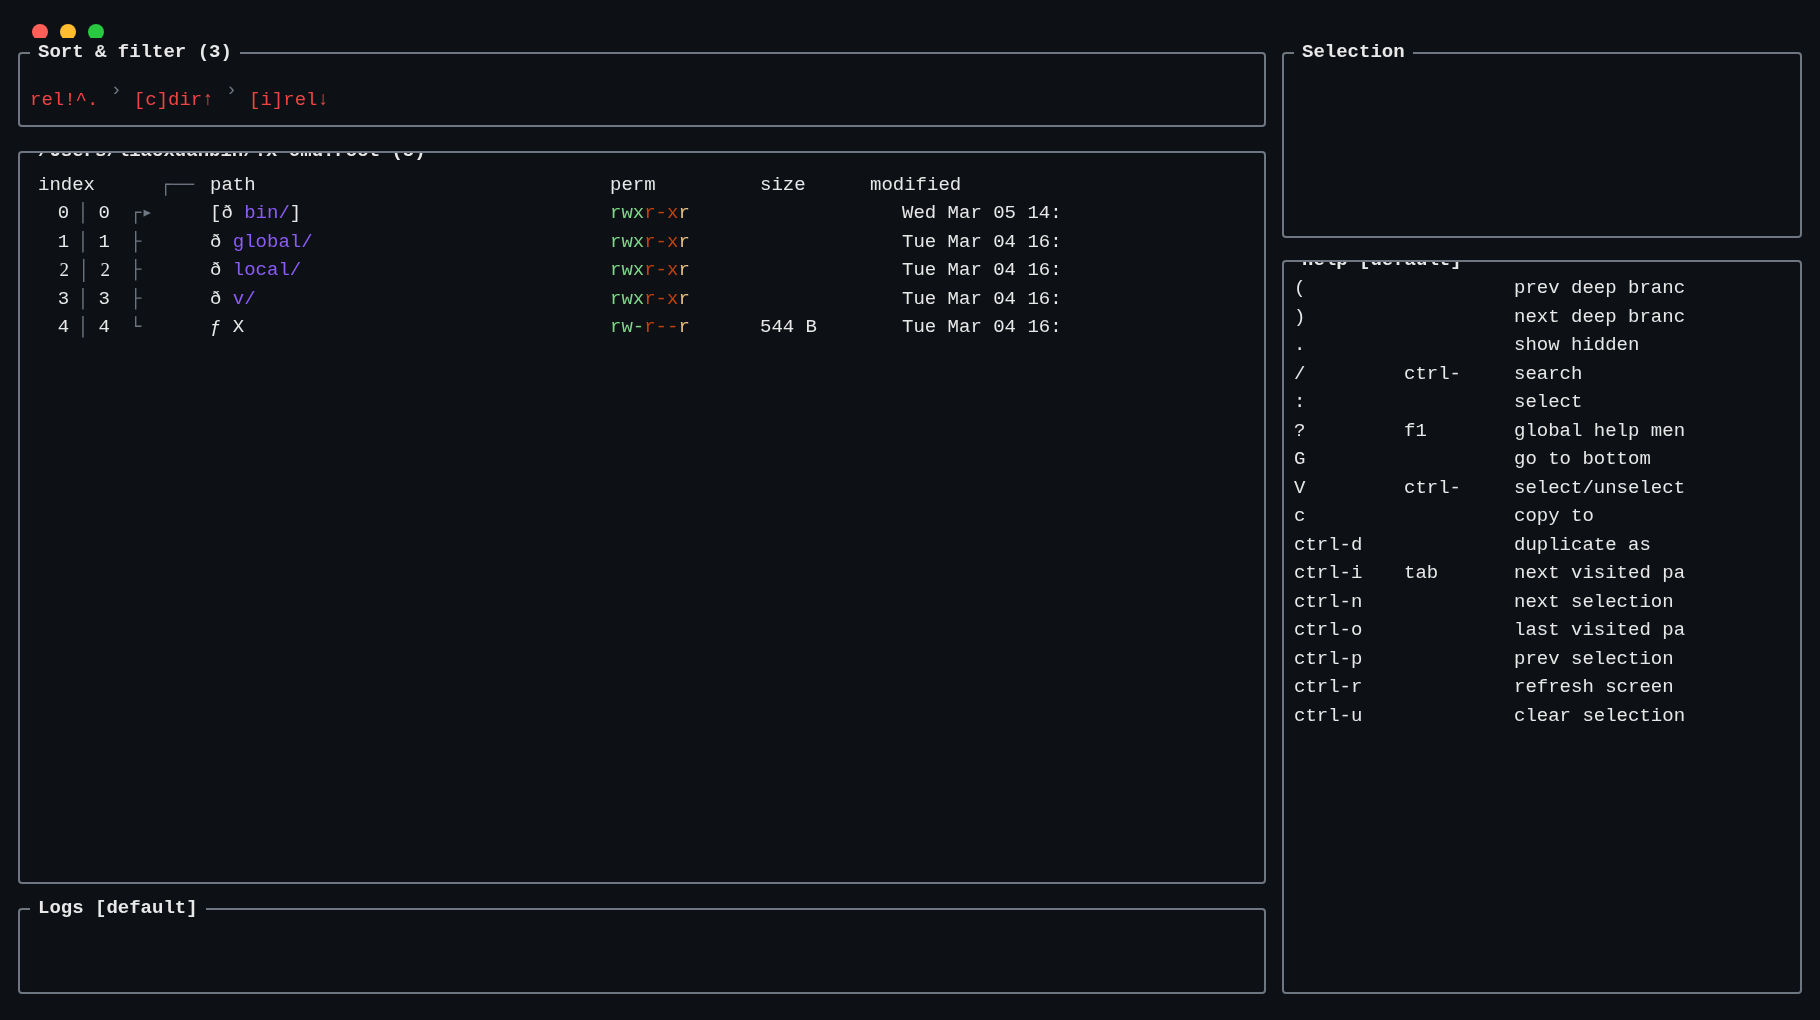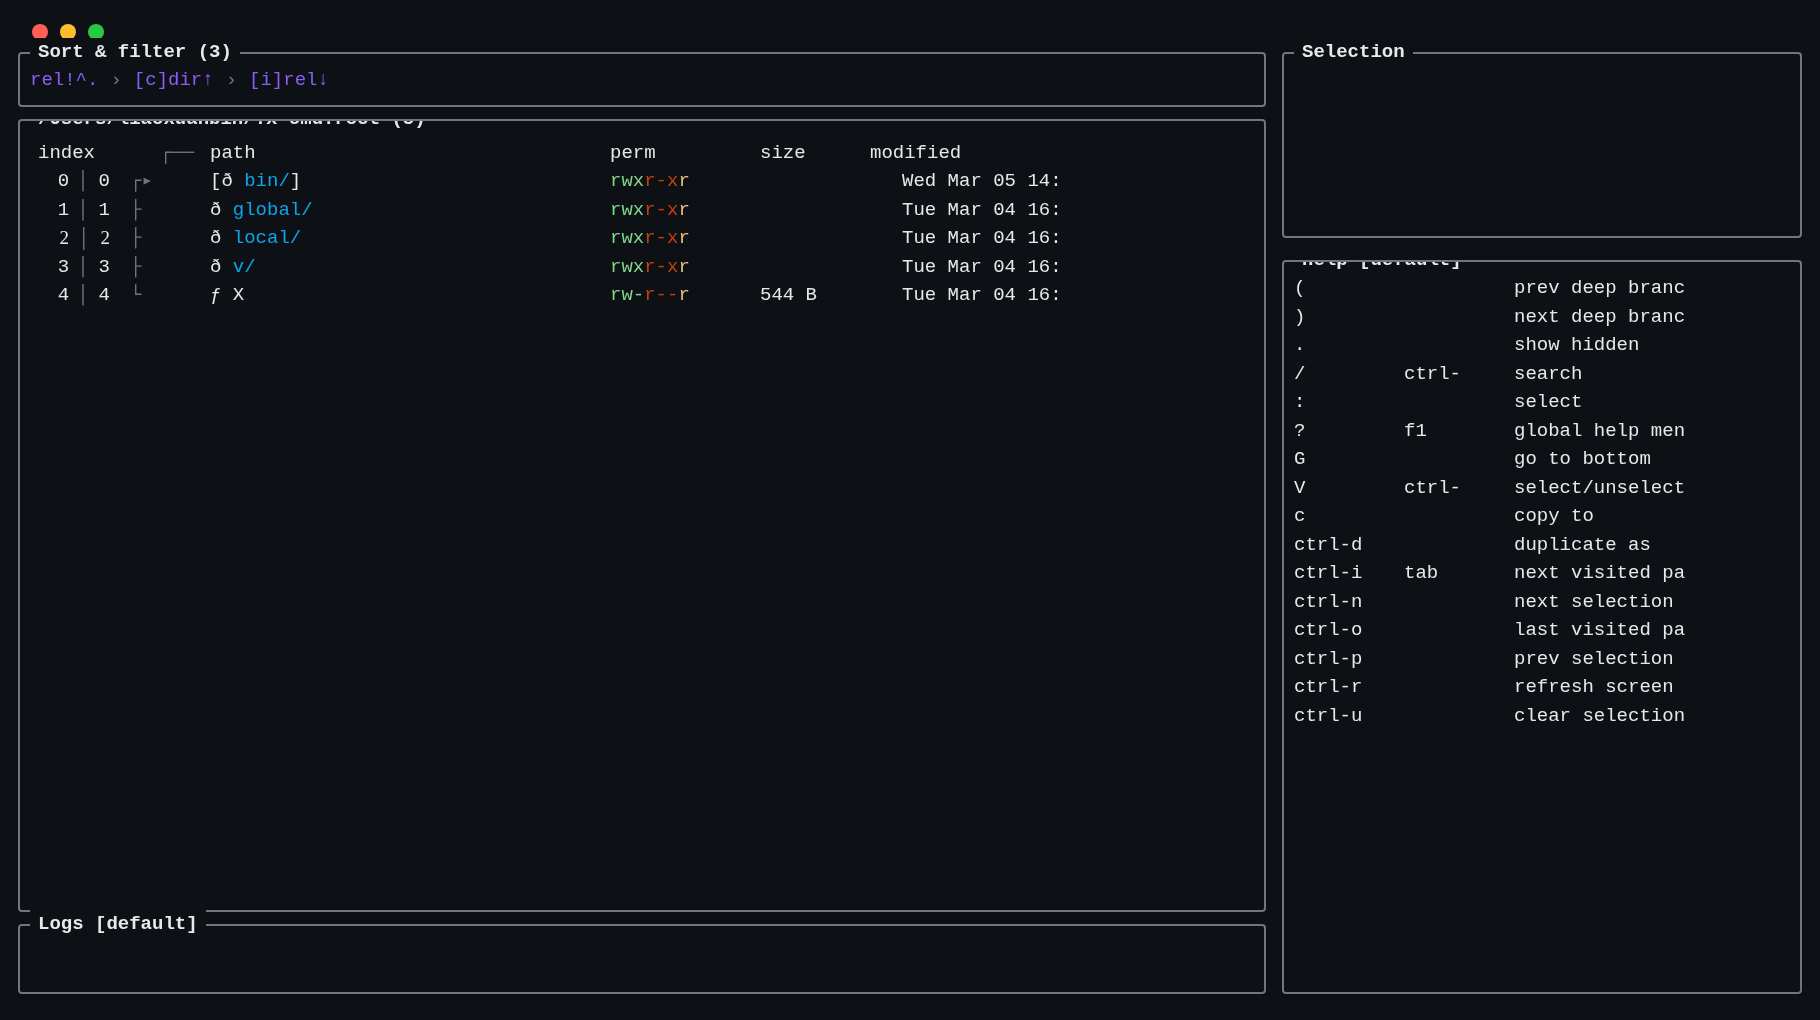--- a/index.html
+++ b/index.html
@@ -25,61 +25,61 @@
 .yellow { background: #febc2e; }
 .green { background: #28c840; }
 
 .content {
   display: grid;
   grid-template-columns: 1fr 520px;
   gap: 16px;
   padding: 0 18px 18px 18px;
   height: calc(100% - 60px);
 }
-.leftcol { display: flex; flex-direction: column; gap: 0; min-width: 0; }
+.leftcol { display: flex; flex-direction: column; gap: 12px; min-width: 0; }
 .rightcol { display: flex; flex-direction: column; gap: 10px; min-width: 0; }
 
 .panel {
   border: 2px solid #6e7681;
   border-radius: 4px;
   position: relative;
   padding: 12px 10px 10px 10px;
 }
 .panel-title {
   position: absolute;
   top: -16px;
   left: 10px;
   background: #0d1015;
   padding: 0 8px;
   font-weight: 700;
   color: #e8e8e8;
   white-space: nowrap;
 }
 
 .sortline { display: flex; gap: 12px; align-items: center; }
-.sort-token { color: #8b5cf6; }
+.sort-token { color: #ef4444; margin-top: 20px; }
 .chev { color: #6e7681; }
 
 .main-panel { flex: 1; overflow: hidden; }
 .headers { display: grid; grid-template-columns: 100px 80px 400px 150px 110px 1fr; margin-top: 6px; color: #e8e8e8;}
 .row { display: grid; grid-template-columns: 100px 80px 400px 150px 110px 1fr; }
 .idx { text-align: right; padding-right: 4px;}
 .idx2 { padding-left: 6px; }
 .sep::before { content: "│"; color: #6e7681; margin: 0 4px; }
 .tree { color: #6e7681; }
-.dir { color: #0ea5e9; }
+.dir { color: #8b5cf6; }
 .perm { white-space: pre; }
 .g { color: #7fd88a; }
 .r { color: #c2410c; }
 .y { color: #e8c07d; }
 .size { text-align: left; }
 .mod { text-align: left; color: #e8e8e8; margin-left: 32px; }
 .sel-bracket { color: #e8e8e8; }
 
-.logs-panel { height: 70px; }
+.logs-panel { height: 86px; }
 
 .selection-panel { height: 186px; }
 
 .help-panel { flex: 1; overflow: hidden; }
 .help-row { display: grid; grid-template-columns: 110px 110px 1fr; white-space: nowrap; overflow: hidden; }
 .help-key { color: #e8e8e8; }
 
 .box-line { position: absolute; left: 172px; top: 44px; color: #6e7681; font-size: 19px; line-height: 1.5;}
 </style>
 </head>

